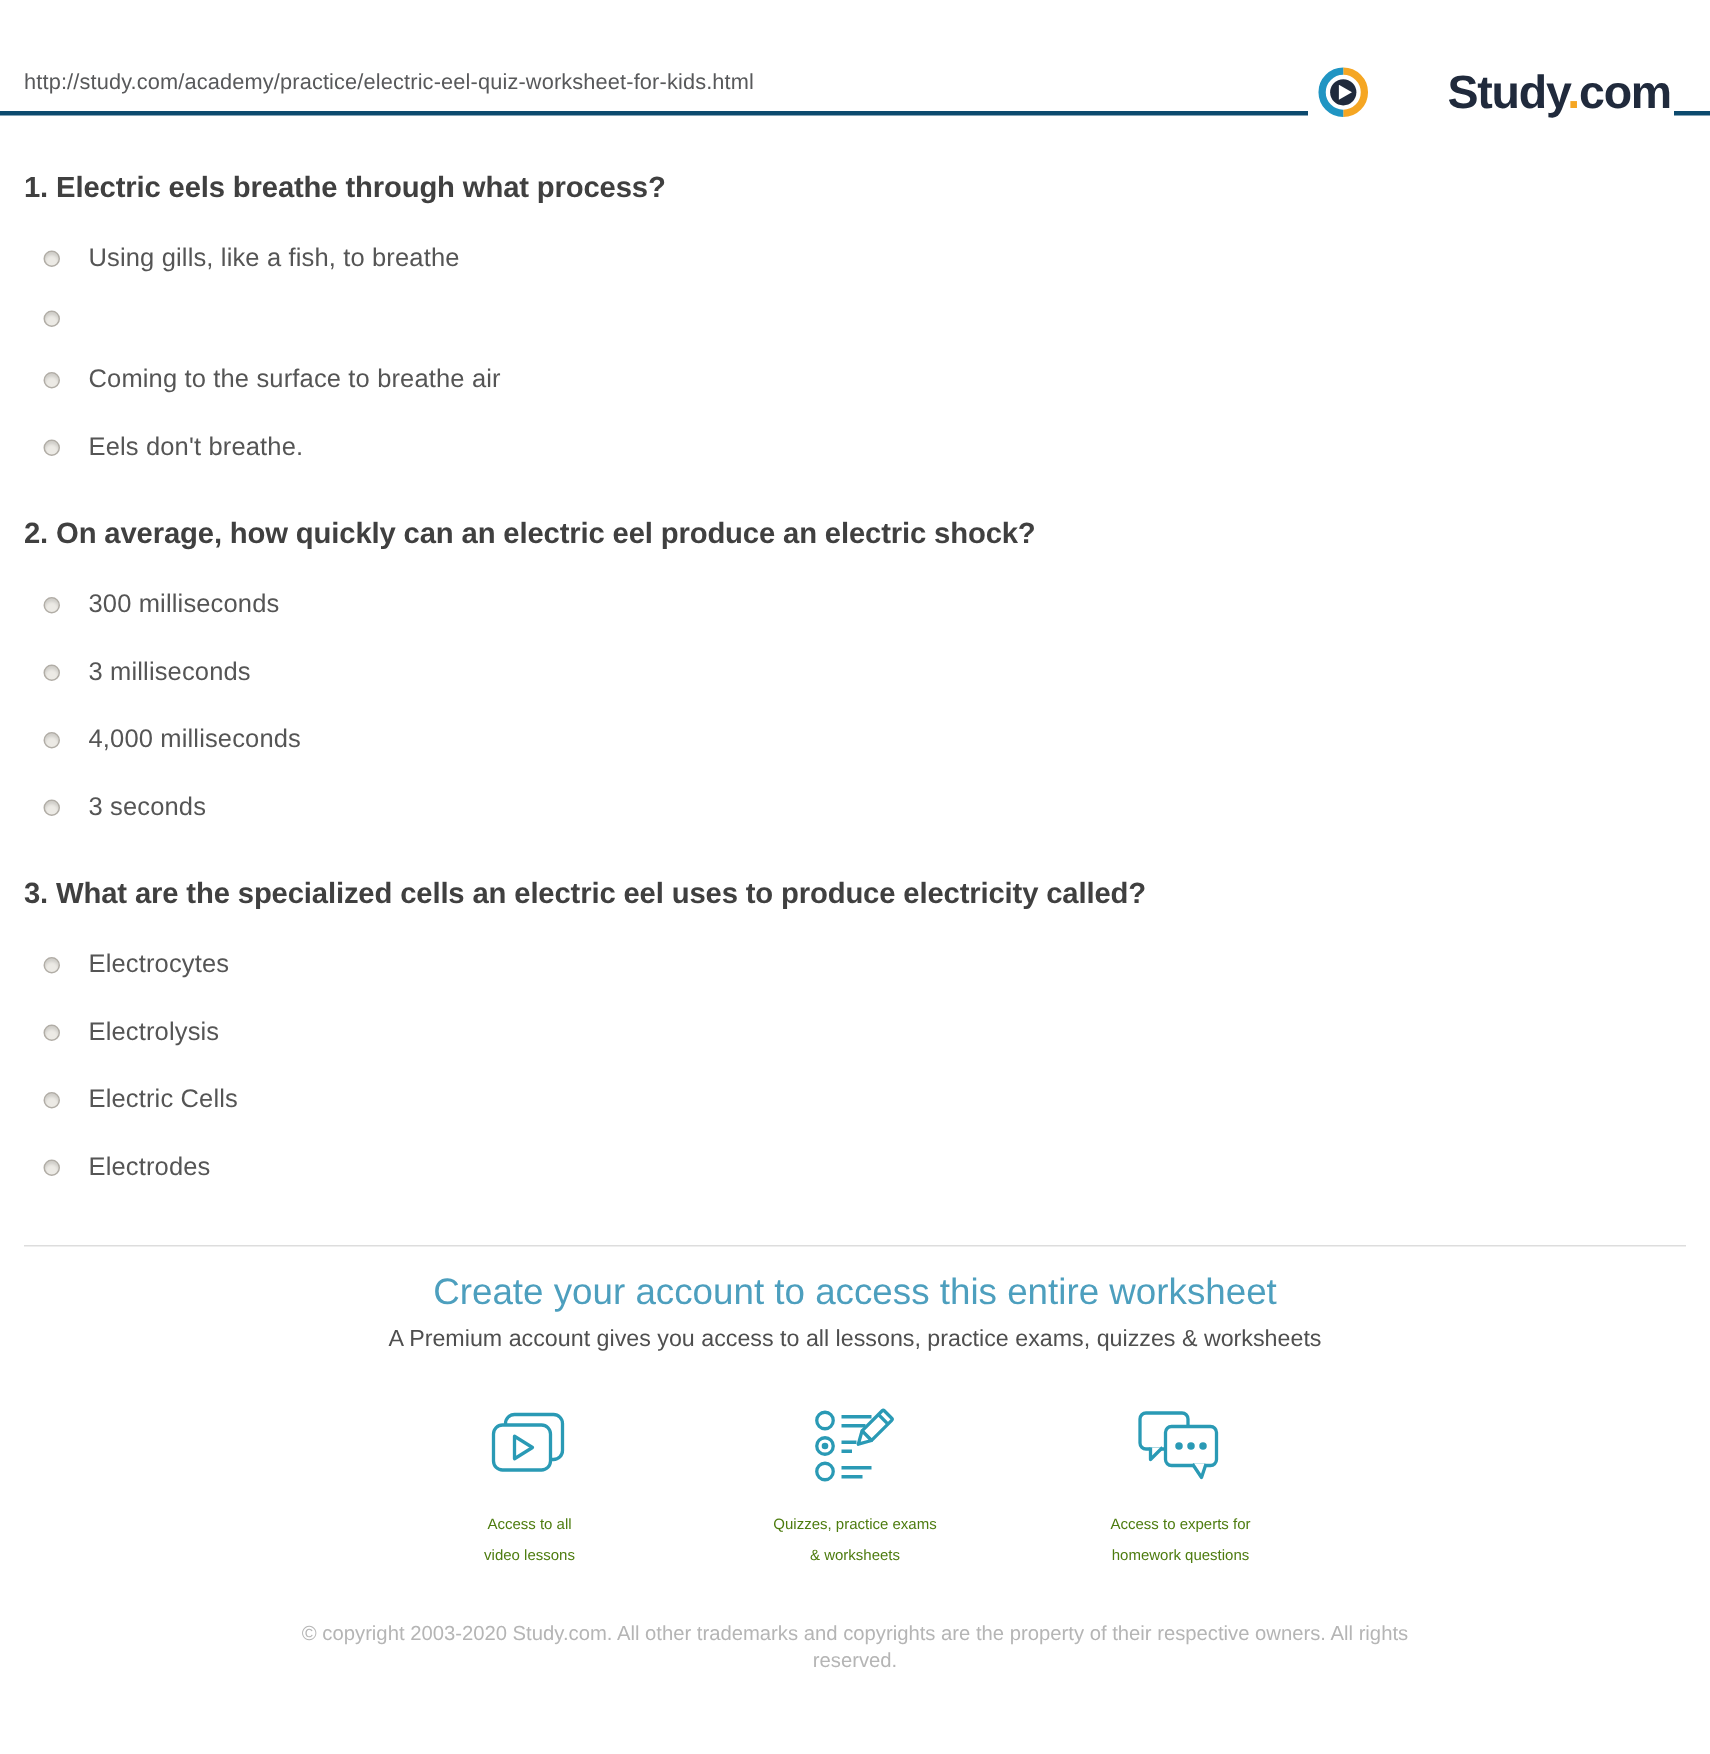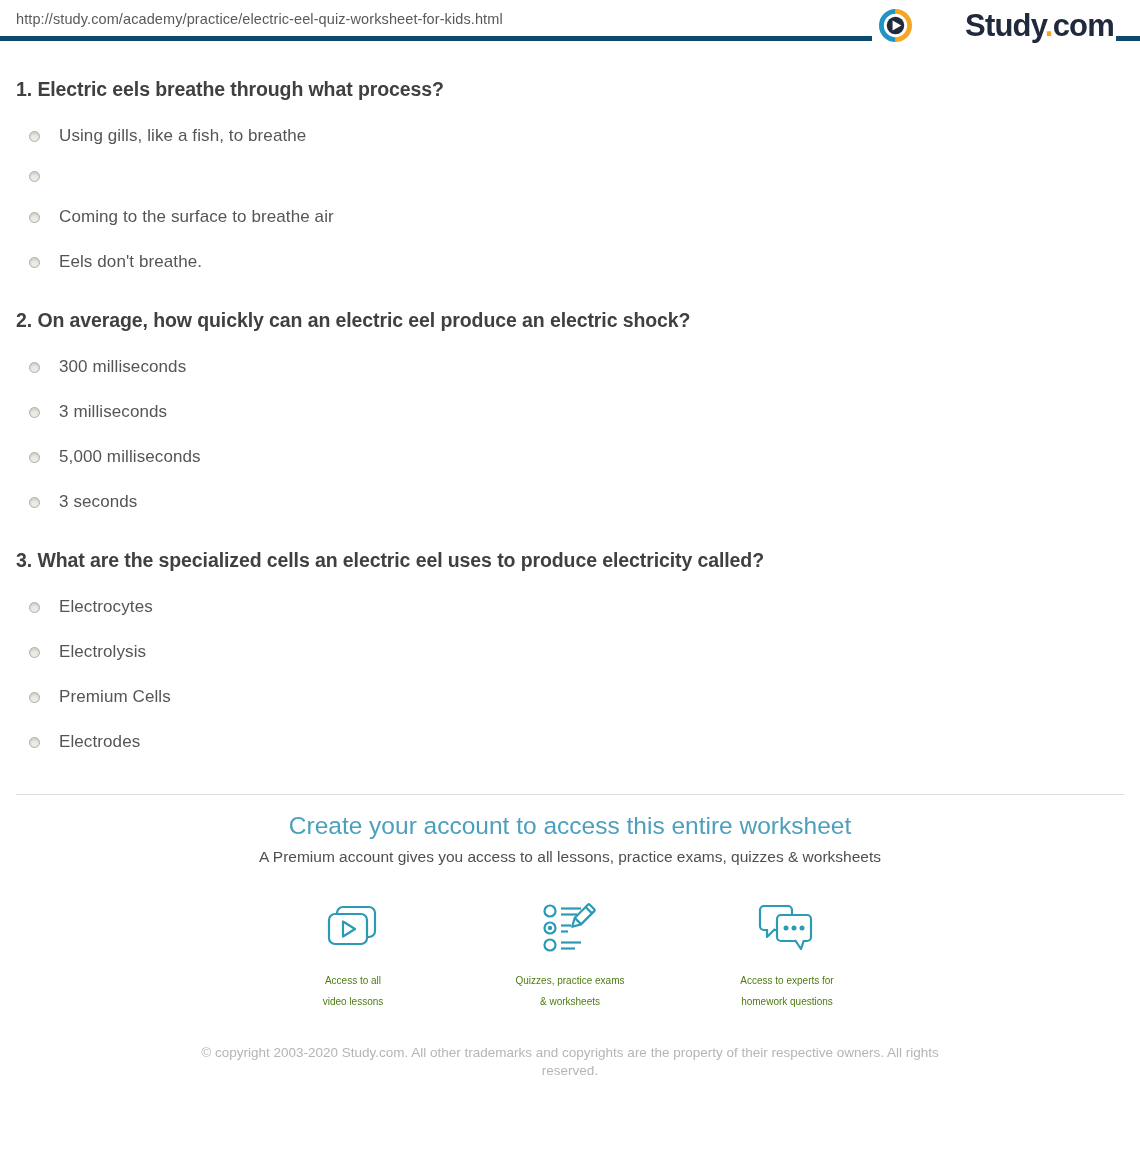--- a/index.html
+++ b/index.html
@@ -3,21 +3,21 @@
 <meta charset="utf-8">
 <style>
   * { margin:0; padding:0; box-sizing:border-box; }
   html,body { background:#ffffff; }
   body {
     width:1140px; min-height:1169px; margin:0 auto;
     font-family:"Liberation Sans", sans-serif;
     color:#555; position:relative;
   }
   
-  .header { position:relative; height:41px; border-bottom:5px solid #0c4a6e; }
+  .header { position:relative; height:41px; border-bottom:3px solid #0c4a6e;margin-top:36px; }
   .url { position:absolute; left:16px; top:11px; font-size:14.5px; color:#58595b; letter-spacing:0.1px; }
   .logo { position:absolute; right:24px; top:8px; display:flex; align-items:center; background:#fff; padding:0 2px 2px 6px; cursor:pointer;gap:45px; }
   .logo-mark { width:35px; height:35px; margin-right:7px; }
   .logo-text { font-size:31px; font-weight:bold; color:#202a3c; letter-spacing:-0.8px; line-height:35px; }
   .logo-text .dot { color:#f5a623; }
   
   .content { padding:0 16px; }
   .page-title {
     padding:31px 0 17px; font-size:29px; font-weight:bold;
     color:#2e5b6b; border-bottom:1px solid #ececec; letter-spacing:-0.2px;
@@ -91,41 +91,41 @@
     <div class="option">
       <span class="radio"></span>
       <span class="option-label">300 milliseconds</span>
     </div>
     <div class="option">
       <span class="radio"></span>
       <span class="option-label">3 milliseconds</span>
     </div>
     <div class="option">
       <span class="radio"></span>
-      <span class="option-label">5,000 milliseconds</span>
+      <span class="option-label">4,000 milliseconds</span>
     </div>
     <div class="option">
       <span class="radio"></span>
       <span class="option-label">3 seconds</span>
     </div>
   </div>
 
   <div class="question-block">
     <h2>3. What are the specialized cells an electric eel uses to produce electricity called?</h2>
     <div class="option">
       <span class="radio"></span>
       <span class="option-label">Electrocytes</span>
     </div>
     <div class="option">
       <span class="radio"></span>
       <span class="option-label">Electrolysis</span>
     </div>
     <div class="option">
       <span class="radio"></span>
-      <span class="option-label">Premium Cells</span>
+      <span class="option-label">Electric Cells</span>
     </div>
     <div class="option">
       <span class="radio"></span>
       <span class="option-label">Electrodes</span>
     </div>
   </div>
 
   <div class="cta">
     <div class="cta-title">Create your account to access this entire worksheet</div>
     <div class="cta-subtitle">A Premium account gives you access to all lessons, practice exams, quizzes &amp; worksheets</div>

